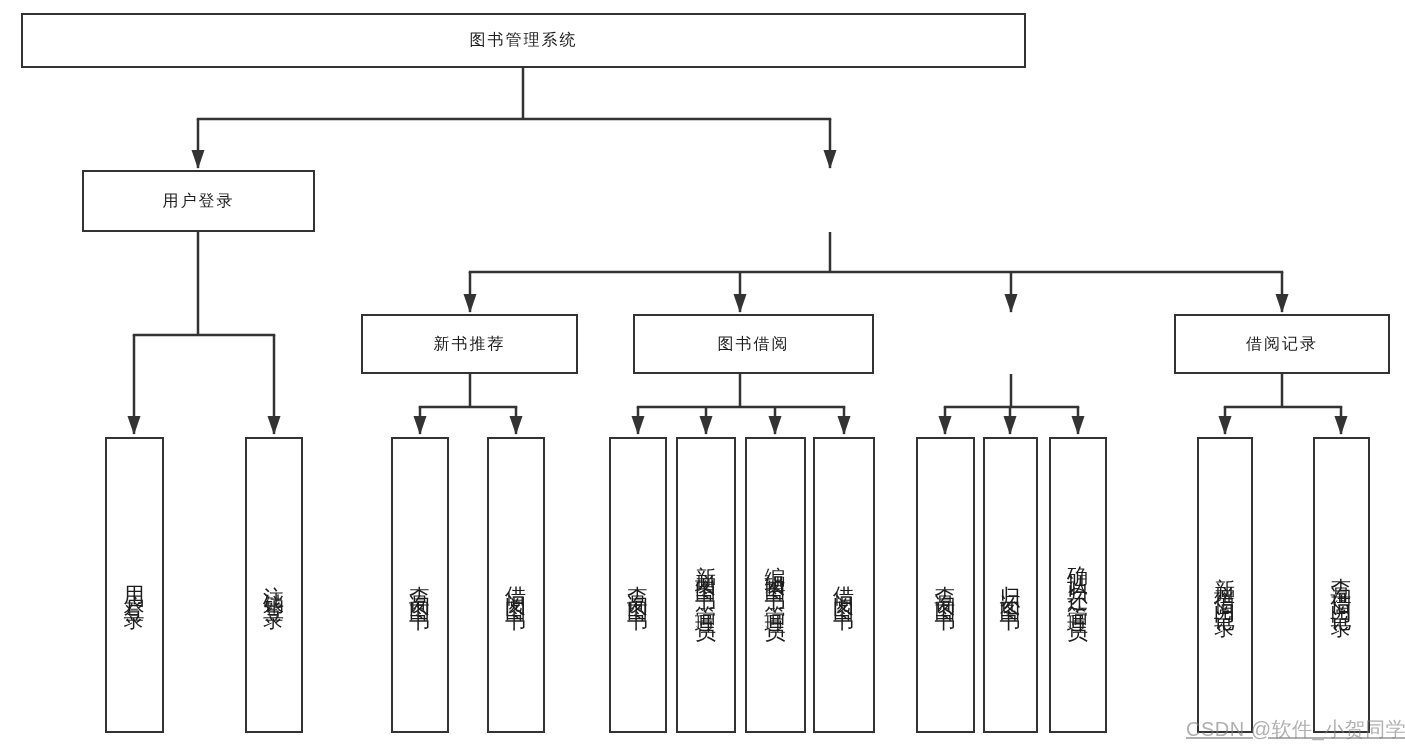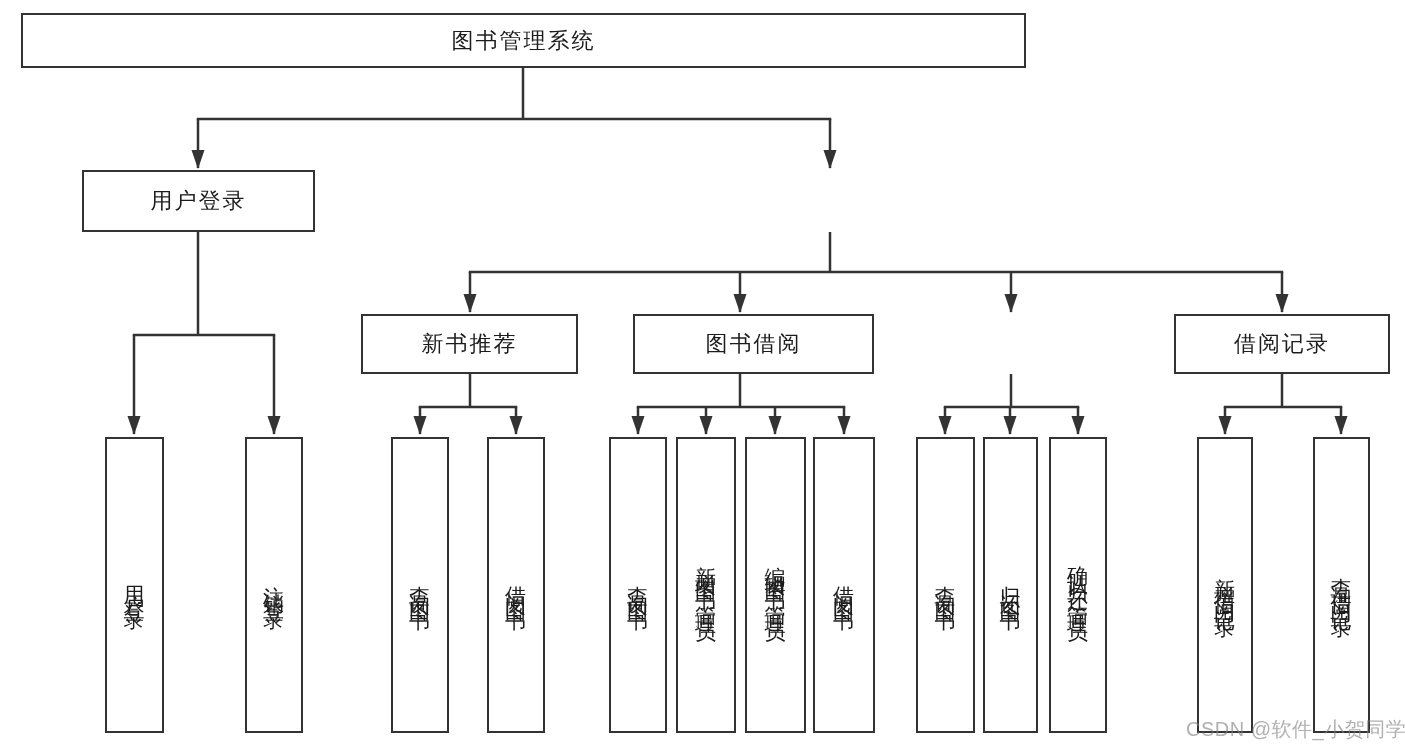--- a/index.html
+++ b/index.html
@@ -15,21 +15,21 @@
   .stage { position: absolute; inset: 0; }
   .box {
     position: absolute;
     background: #ffffff;
     border: 2.6px solid #333333;
     display: flex;
     align-items: center;
     justify-content: center;
   }
   .h-box .lbl {
-    font-size: 22px;
+    font-size: 16px;
     letter-spacing: 2px;
     white-space: nowrap;
   }
   .v-box .lbl {
     writing-mode: vertical-rl;
     text-orientation: mixed;
     font-size: 21px;
     line-height: 1;
     letter-spacing: 8px;
     white-space: nowrap;
@@ -64,20 +64,21 @@
   svg.wires line { stroke: #333333; stroke-width: 2.5px; }
   svg.wires line.bar { stroke-linecap: square; }
   .watermark {
     position: absolute;
     left: 1186px; top: 716px;
     font-size: 20px;
     letter-spacing: 0.5px;
     color: rgba(128, 128, 128, 0.62);
     white-space: nowrap;
     z-index: 5;
+    text-decoration: underline;
   }
 </style>
 </head>
 <body>
 
 <div class="stage">
 
   <div class="box h-box" id="root-box">
     <span class="lbl">图书管理系统</span>
   </div>

